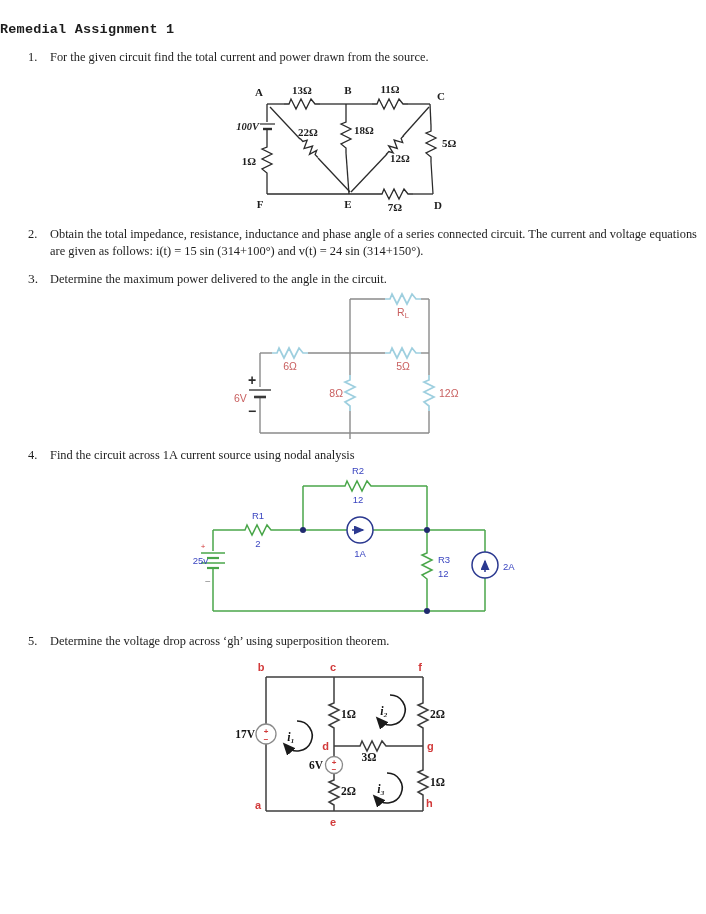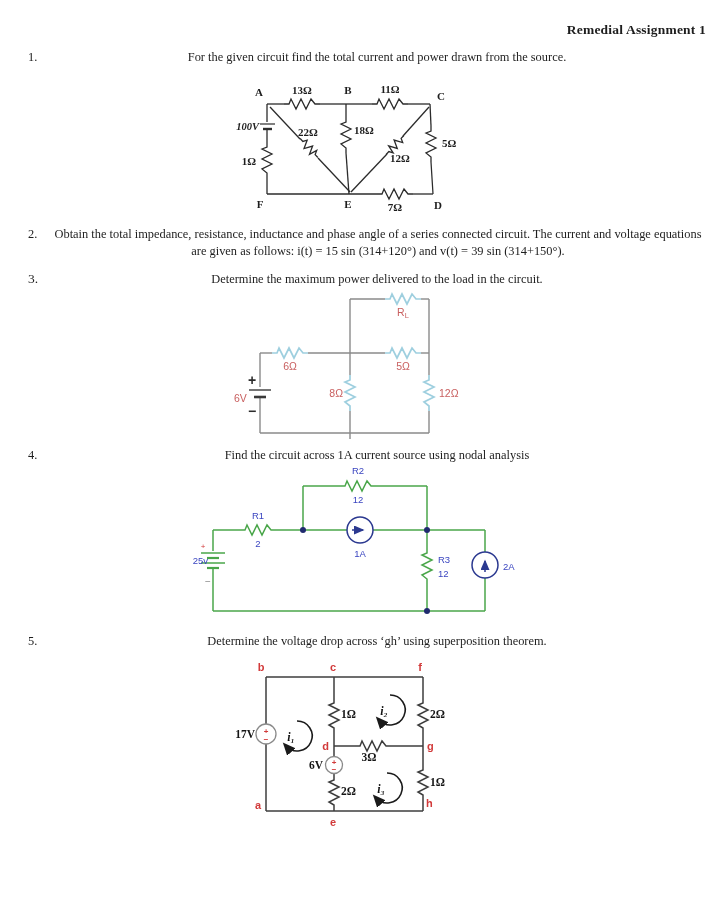--- a/index.html
+++ b/index.html
@@ -1,26 +1,26 @@
 <!DOCTYPE html>
 <html><head>
 <meta charset="utf-8">
 <style>
   html,body { margin:0; padding:0; background:#ffffff; }
   .page {
     position:relative; width:706px; height:914px; background:#ffffff;
     font-family:"Liberation Serif", serif; color:#1d1d1d; overflow:hidden;
   }
   .title {
-    position:absolute; top:22px; left:0; width:100%; text-align:right;
-    font-weight:bold; font-size:13.5px; letter-spacing:.2px;
+    position:absolute; top:22px; left:0; width:100%; text-align:left;
+    font-weight:bold; font-size:13.5px; letter-spacing:.2px;font-family:Liberation Mono, monospace;
   }
   .problem { position:absolute; left:28px; font-size:12.4px; line-height:1.36; }
   .problem .num { position:absolute; left:0; top:0; }
-  .problem .ptext { display:block; margin-left:22px;text-align:center; }
+  .problem .ptext { display:block; margin-left:22px; }
   #p1 { top:49px;  width:676px; }
   #p2 { top:226px; width:678px; }
   #p3 { top:271px; width:676px; }
   #p3 .num { font-size:13.5px; top:-1px; }
   #p4 { top:447px; width:676px; }
   #p5 { top:633px; width:676px; }
 
   svg { position:absolute; overflow:visible; }
   #svg1 { left:190px; top:78px; }
   #svg3 { left:233px; top:290px; }
@@ -122,26 +122,26 @@
     <text class="t1" x="210" y="84" text-anchor="middle">12Ω</text>
     <text class="t1" x="252" y="69" text-anchor="start">5Ω</text>
     <text class="t1" x="70" y="130" text-anchor="middle">F</text>
     <text class="t1" x="158" y="130" text-anchor="middle">E</text>
     <text class="t1" x="205" y="133" text-anchor="middle">7Ω</text>
     <text class="t1" x="248" y="131" text-anchor="middle">D</text>
   </svg>
 
   <div class="problem" id="p2">
     <span class="num">2.</span>
-    <span class="ptext">Obtain the total impedance, resistance, inductance and phase angle of a series connected circuit. The current and voltage equations are given as follows: i(t) = 15 sin (314+120°) and v(t) = 39 sin (314+150°).</span>
+    <span class="ptext">Obtain the total impedance, resistance, inductance and phase angle of a series connected circuit. The current and voltage equations are given as follows: i(t) = 15 sin (314+100°) and v(t) = 24 sin (314+150°).</span>
   </div>
 
   <div class="problem" id="p3">
     <span class="num">3.</span>
-    <span class="ptext">Determine the maximum power delivered to the load in the circuit.</span>
+    <span class="ptext">Determine the maximum power delivered to the angle in the circuit.</span>
   </div>
 
   <svg id="svg3" width="280" height="160" viewBox="0 0 280 160">
     <g class="w3">
 
       <line x1="117" y1="9" x2="152" y2="9"></line>
       <line x1="188" y1="9" x2="196" y2="9"></line>
 
       <line x1="27" y1="63" x2="39" y2="63"></line>
       <line x1="75" y1="63" x2="152" y2="63"></line>

